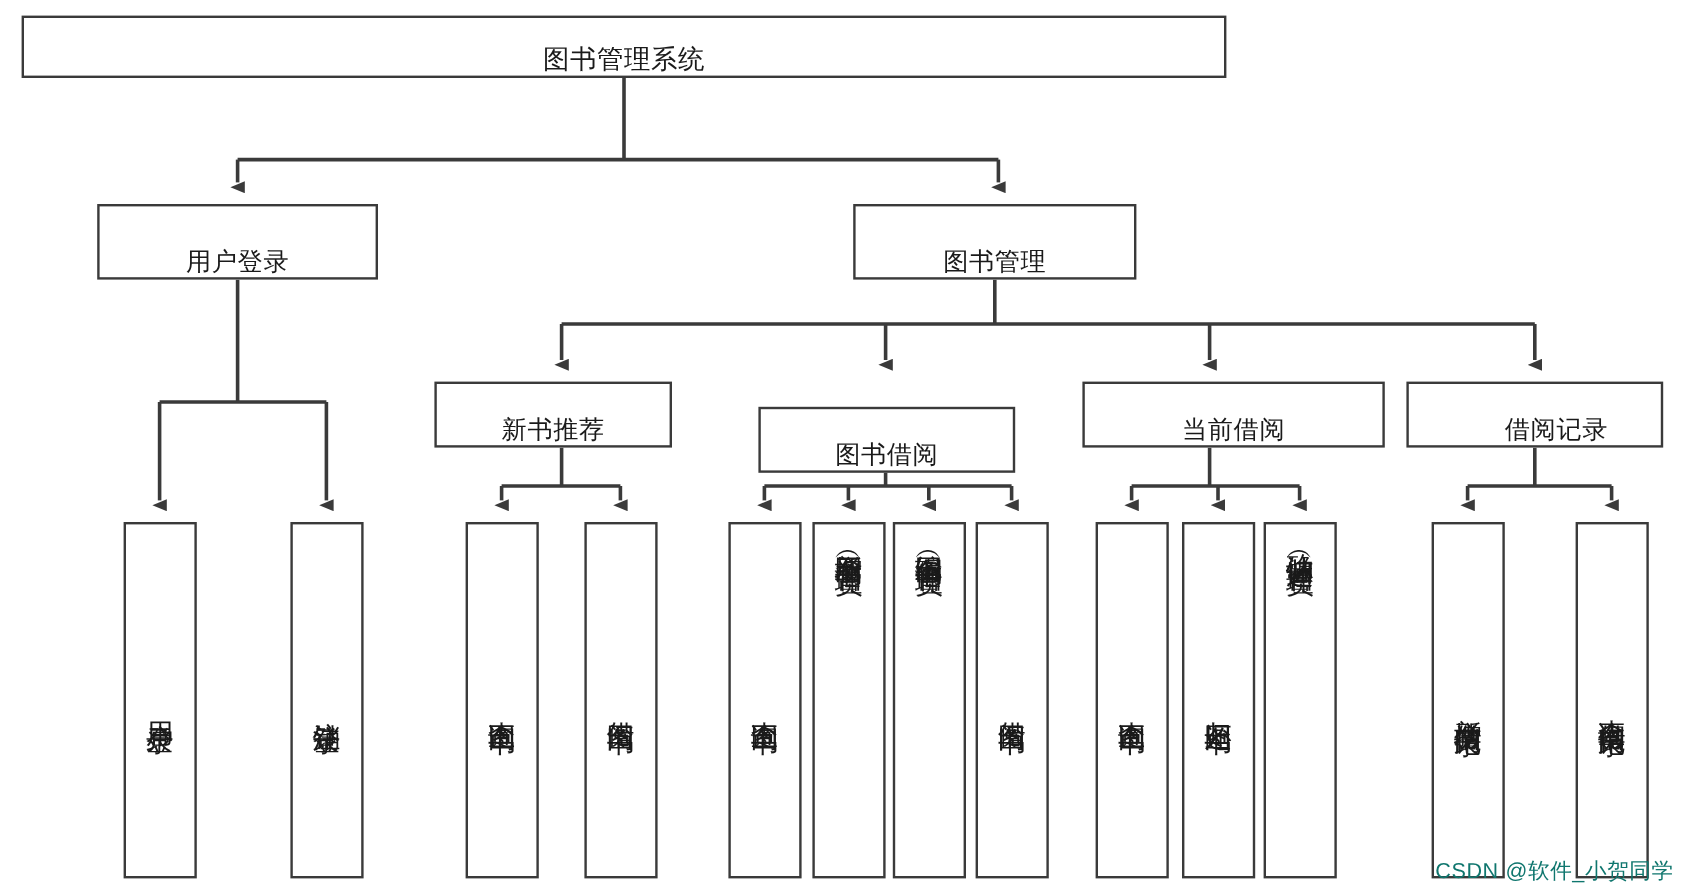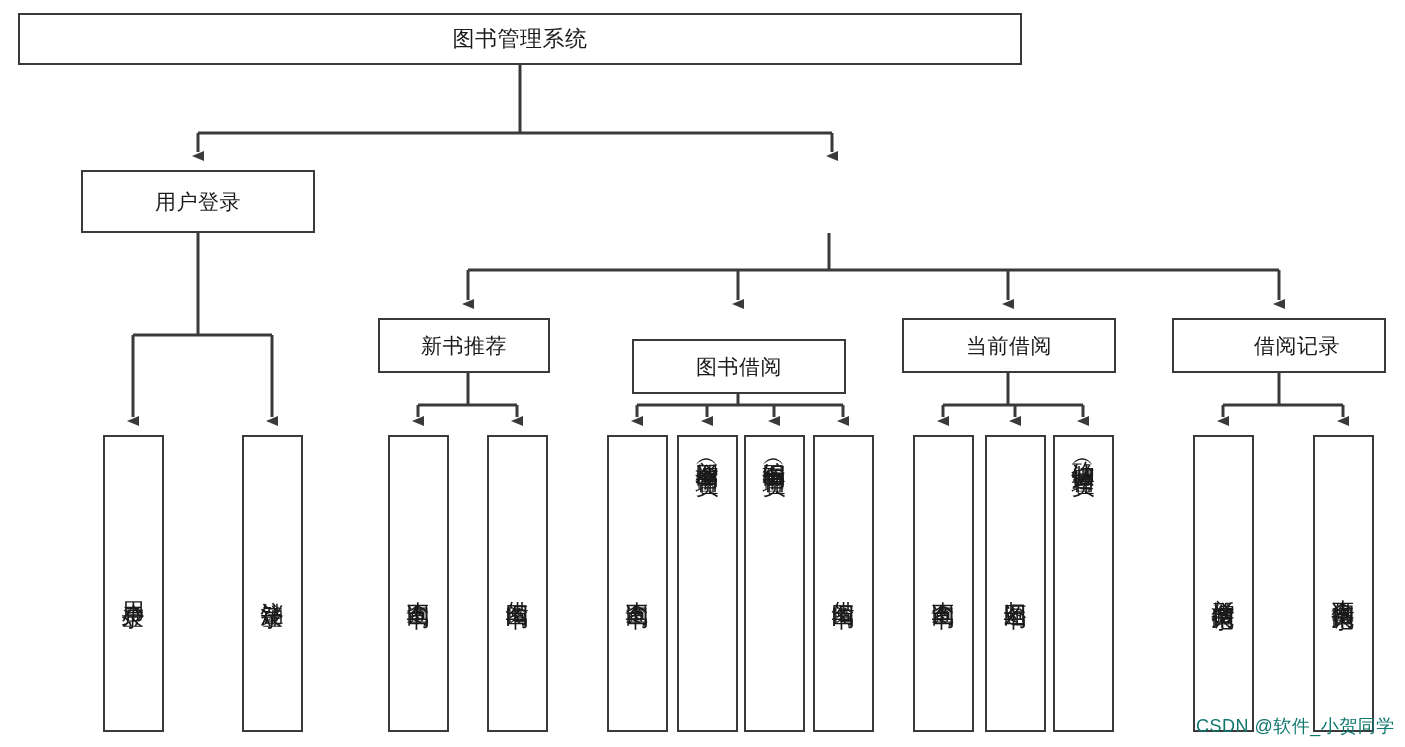--- a/index.html
+++ b/index.html
@@ -24,21 +24,21 @@
     width: 1405px;
     height: 747px;
     pointer-events: none;
   }
   .node {
     position: absolute;
     box-sizing: border-box;
     background: #ffffff;
     border: 2px solid #3a3a3a;
     display: flex;
-    align-items: center;
+    align-items: flex-end;
     justify-content: center;
     color: #1a1a1a;
   }
   .node .label {
     display: block;
     text-align: center;
     line-height: 1.12;
     letter-spacing: 0.5px;
   }
   .node.horiz .label {
@@ -124,28 +124,31 @@
     </g>
   </svg>
 
   <div class="node horiz root" style="left:18px; top:13px; width:1004px; height:52px;">
     <span class="label">图书管理系统</span>
   </div>
 
   <div class="node horiz" style="left:81px; top:170px; width:234px; height:63px;">
     <span class="label">用户登录</span>
   </div>
+  <div class="node horiz" style="left:711px; top:170px; width:236px; height:63px;">
+    <span class="label">图书管理</span>
+  </div>
 
-  <div class="node horiz" style="left:362px; top:318px; width:172px; height:55px;margin-left:16px;">
+  <div class="node horiz" style="left:362px; top:318px; width:198px; height:55px;">
     <span class="label">新书推荐</span>
   </div>
   <div class="node horiz" style="left:632px; top:318px; width:214px; height:55px;margin-top:21px;">
     <span class="label">图书借阅</span>
   </div>
-  <div class="node horiz" style="left:902px; top:318px; width:214px; height:55px;">
+  <div class="node horiz" style="left:902px; top:318px; width:252px; height:55px;">
     <span class="label">当前借阅</span>
   </div>
   <div class="node horiz" style="left:1172px; top:318px; width:214px; height:55px;padding-left:36px;">
     <span class="label">借阅记录</span>
   </div>
 
   <div class="node vert" style="left:103px; top:435px; width:61px; height:297px; align-items:center;">
     <span class="label">用户登录</span>
   </div>
   <div class="node vert" style="left:242px; top:435px; width:61px; height:297px; align-items:center;">

